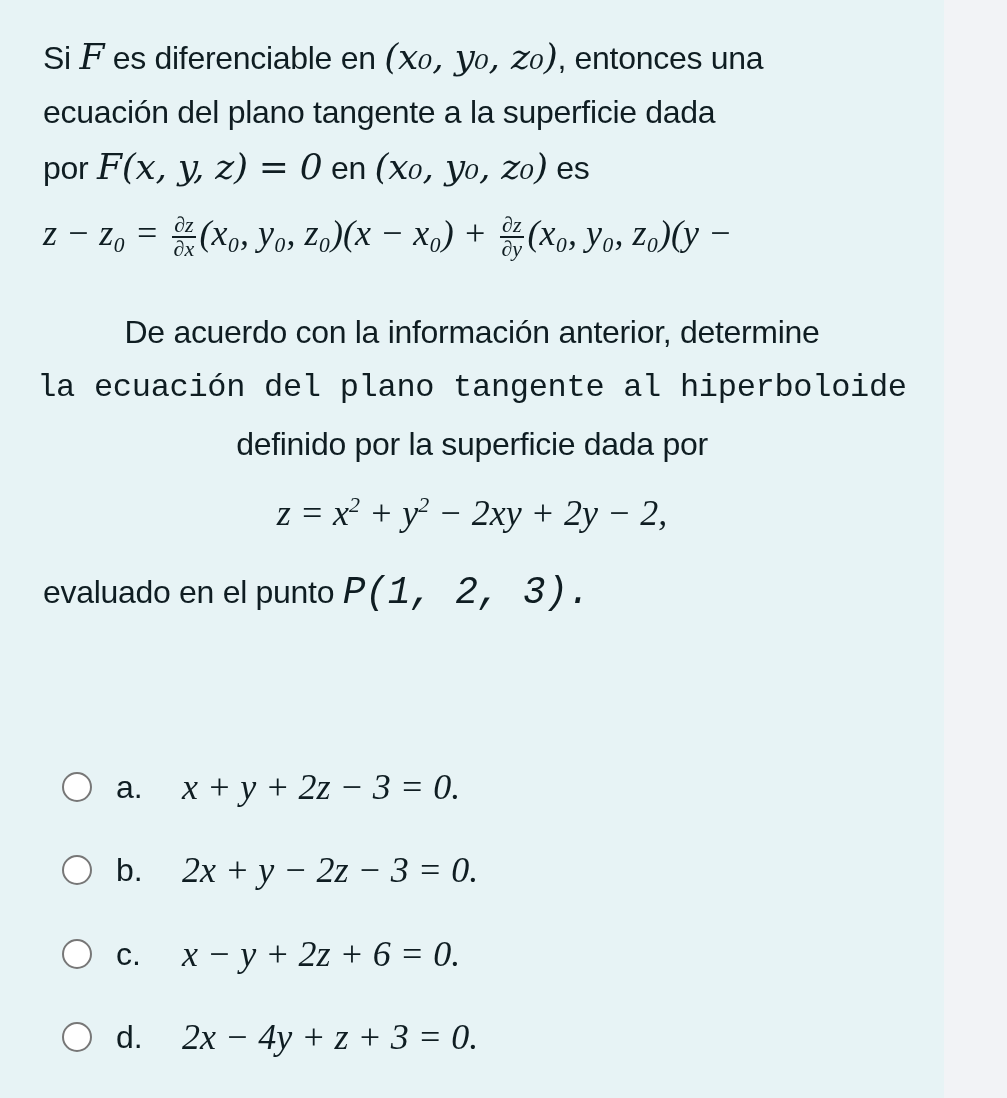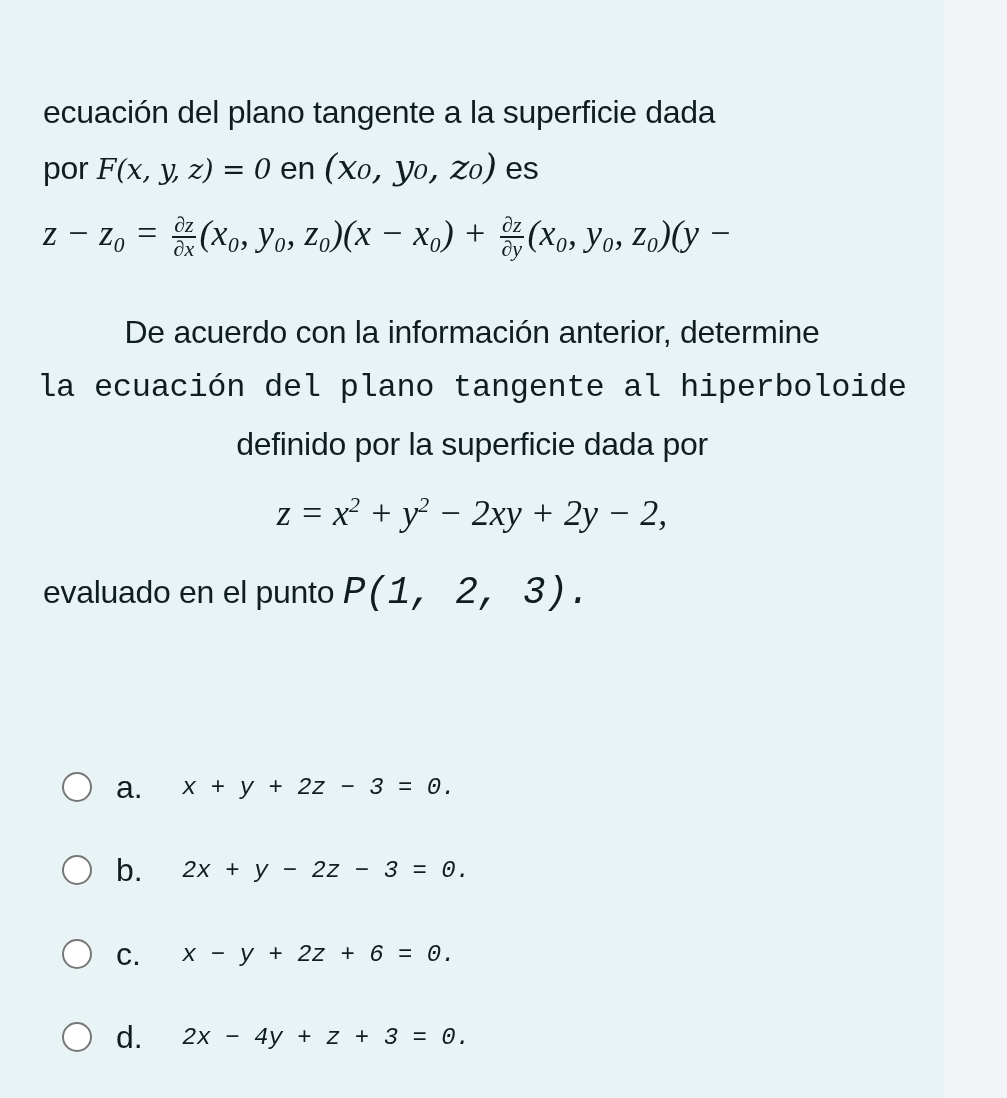--- a/index.html
+++ b/index.html
@@ -20,34 +20,40 @@
   .frac { display:inline-block; vertical-align:middle; text-align:center; font-size:22px; line-height:22px; margin:0 4px; }
   .frac .num { display:block; border-bottom:2px solid #0f1d22; padding:0 2px; font-style:italic; }
   .frac .den { display:block; font-style:italic; }
   .center { left:0; width:944px; text-align:center; }
   .opt { position:absolute; left:62px; height:44px; display:flex; align-items:center; }
   .radio {
     width:30px; height:30px; border-radius:50%; border:2.5px solid #777;
     background:#fff; box-sizing:border-box; margin-right:24px; cursor:pointer;
   }
   .opt-letter { font-size:32px; width:66px; }
-  .opt-eq { font-family:Liberation Mono, monospace; font-size:24px; white-space:pre; }
+  .opt-eq { font-family:Liberation Serif, serif; font-size:36px; white-space:pre; }
   sup { font-size:22px; }
 </style>
 </head>
 <body>
 
 <div class="panel">
 
+  <div class="txt" style="left:43px; top:37px;">
+    <span>Si</span>
+    <span class="m" style="font-size:36px;">F</span>
+    <span>es diferenciable en</span>
+    <span class="m" style="font-size:36px;">(x₀, y₀, z₀)</span><span>, entonces una</span>
+  </div>
 
   <div class="txt" style="left:43px; top:92px;">ecuación del plano tangente a la superficie dada</div>
 
   <div class="txt" style="left:43px; top:147px;">
     <span>por</span>
-    <span class="m" style="font-size:28px;">F(x, y, z) = 0</span>
+    <span class="m" style="font-size:36px;">F(x, y, z) = 0</span>
     <span>en</span>
     <span class="m" style="font-size:36px;">(x₀, y₀, z₀)</span>
     <span>es</span>
   </div>
 
   <div class="math m" style="left:43px; top:212px;">
     <span>z − z₀ =</span>
     <span class="frac"><span class="num">∂z</span><span class="den">∂x</span></span><span>(x₀, y₀, z₀)(x − x₀) +</span>
     <span class="frac"><span class="num">∂z</span><span class="den">∂y</span></span><span>(x₀, y₀, z₀)(y −</span>
   </div>

